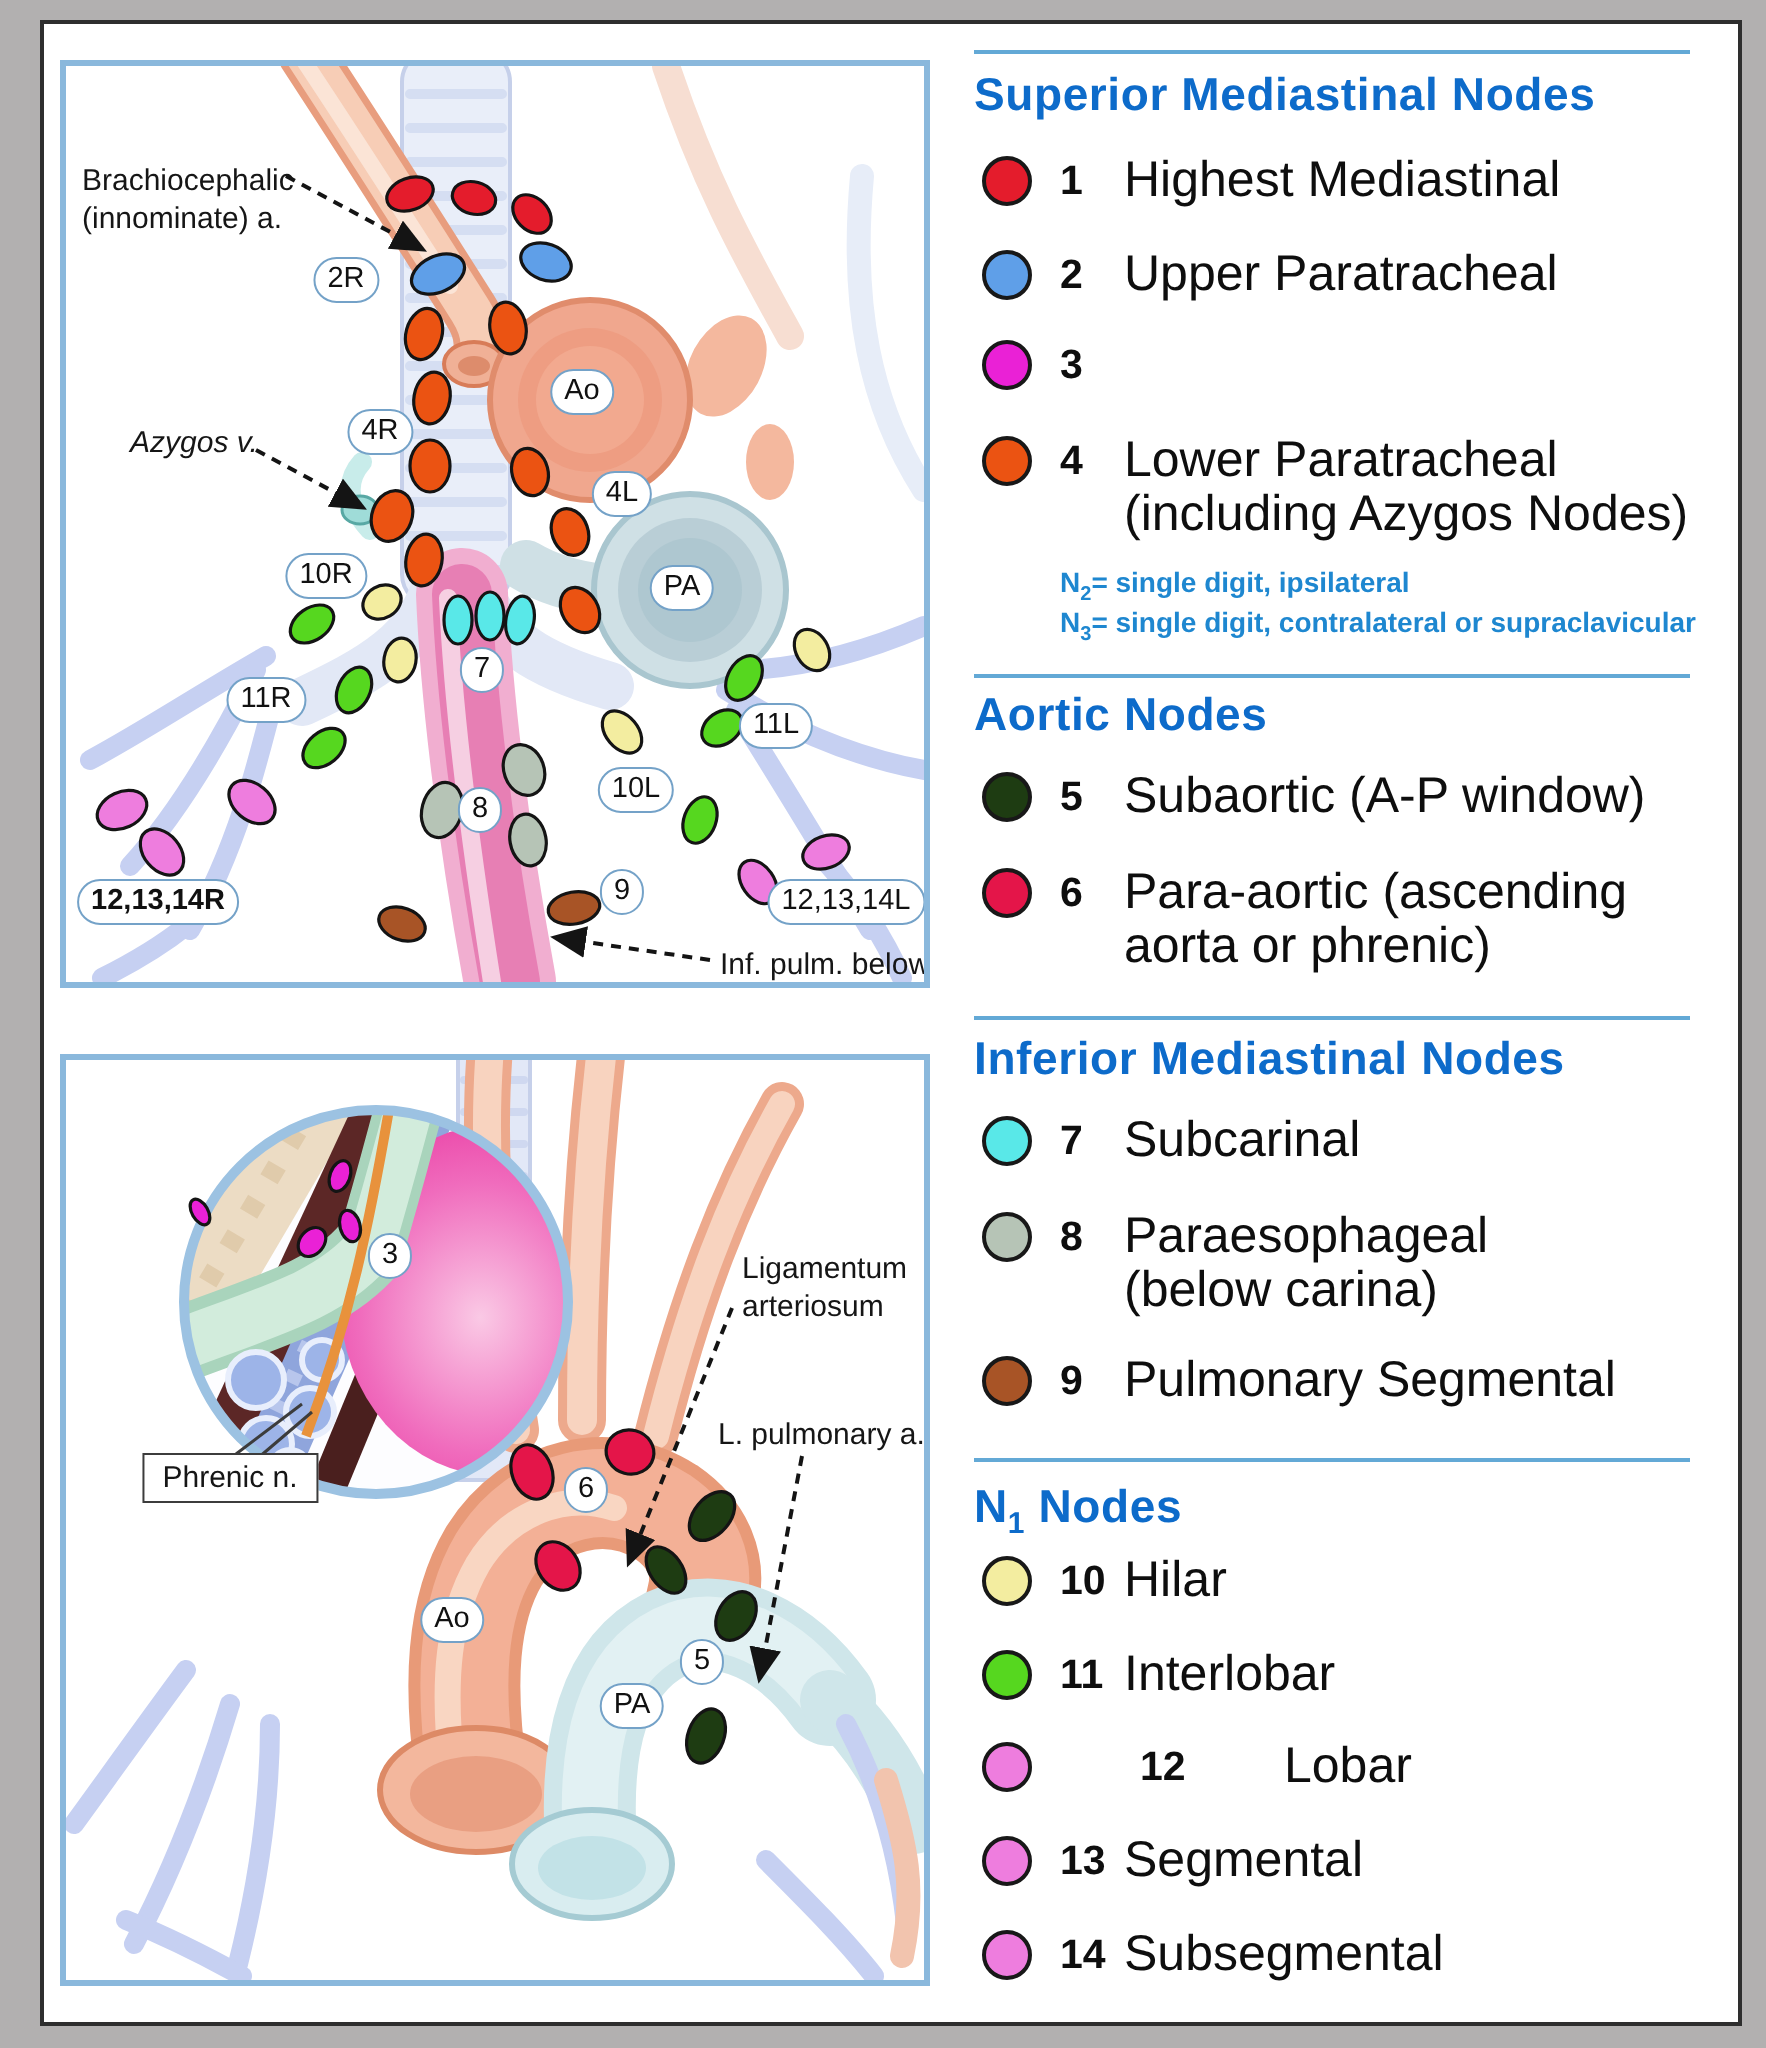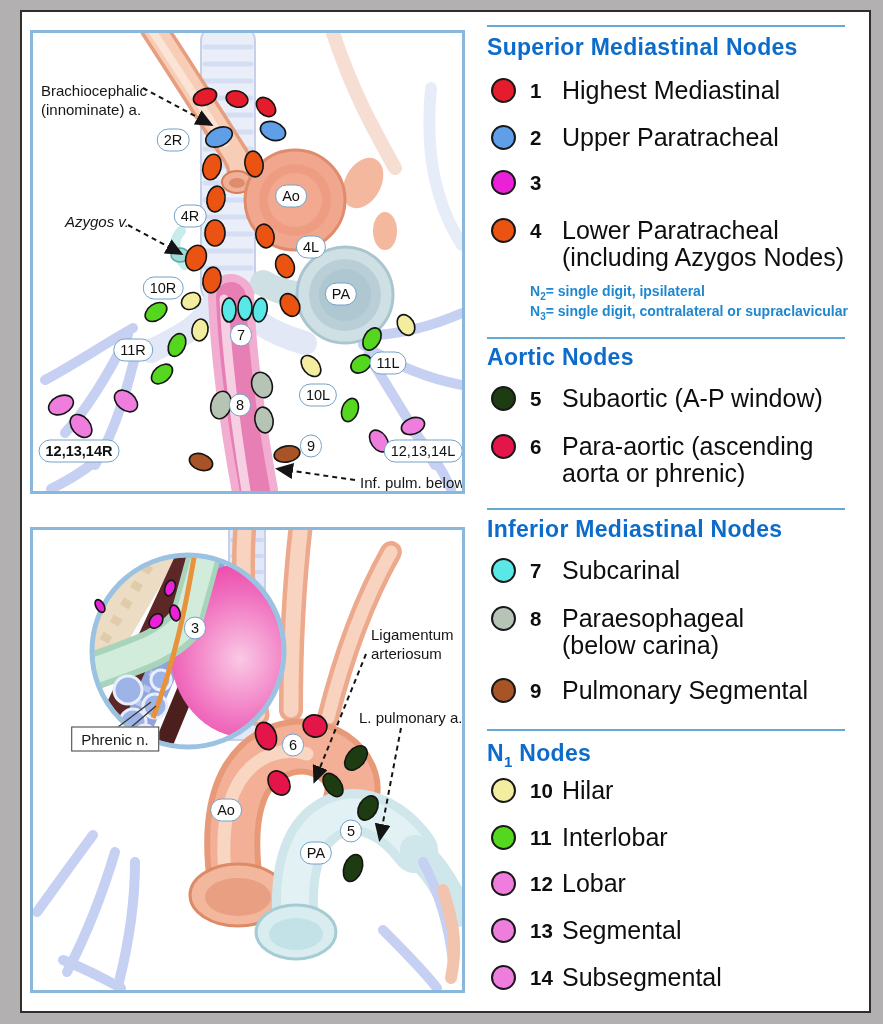--- a/index.html
+++ b/index.html
@@ -366,21 +366,21 @@
         <div>Hilar</div>
       </span>
     </div>
     <div class="lrow" style="top: 824px;">
       <span class="ldot" style="background: rgb(86, 215, 31);"></span>
       <span class="lnum">11</span>
       <span class="ltext">
         <div>Interlobar</div>
       </span>
     </div>
-    <div class="lrow" style="top: 870px;">
+    <div class="lrow" style="top: 870px; gap: 40px;">
       <span class="ldot" style="background: rgb(238, 125, 222);"></span>
       <span class="lnum">12</span>
       <span class="ltext">
         <div>Lobar</div>
       </span>
     </div>
     <div class="lrow" style="top: 917px;">
       <span class="ldot" style="background: rgb(238, 125, 222);"></span>
       <span class="lnum">13</span>
       <span class="ltext">

